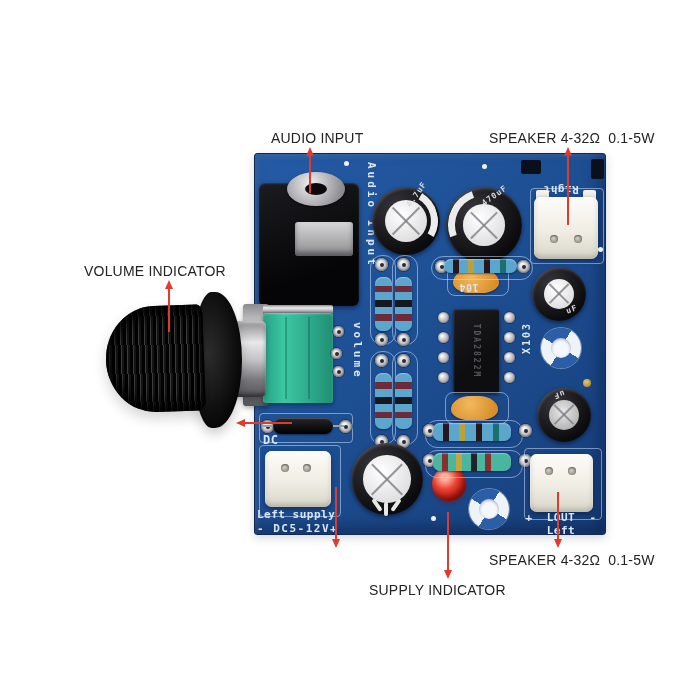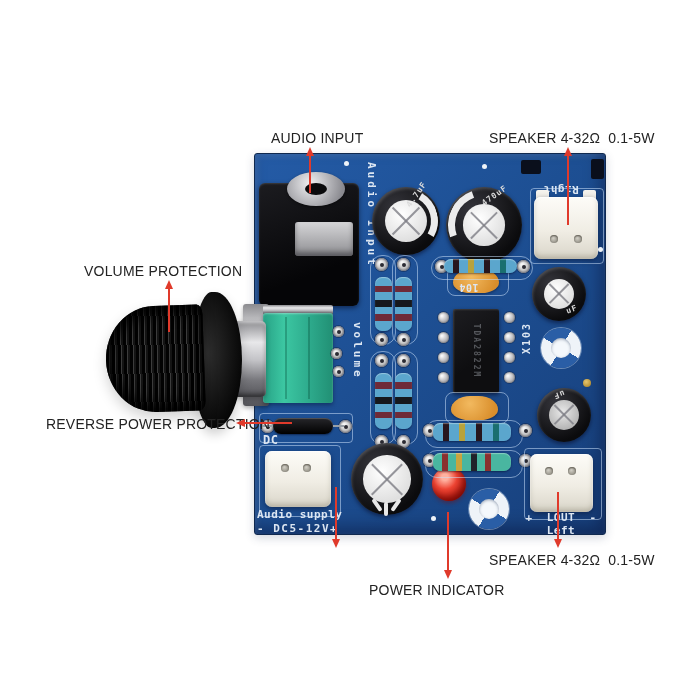--- a/index.html
+++ b/index.html
@@ -197,21 +197,21 @@
     <div class="pad" style="left:6px;top:266px;"></div>
     <div class="pad" style="left:84px;top:266px;"></div>
     <div class="diode" style="left:18px;top:264px;width:60px;height:16px;"></div>
     <div class="silk" style="left:8px;top:279px;font-size:12px;">DC</div>
 
     <div class="silk-box" style="left:4px;top:291px;width:80px;height:70px;border-radius:4px;"></div>
     <div class="conn" style="left:10px;top:297px;width:66px;height:56px;">
       <div class="pindot" style="left:16px;top:13px;"></div>
       <div class="pindot" style="left:38px;top:13px;"></div>
     </div>
-    <div class="silk" style="left:2px;top:354px;">Audio supply</div>
+    <div class="silk" style="left:2px;top:354px;">Left supply</div>
     <div class="silk" style="left:2px;top:368px;letter-spacing:1.5px;">- DC5-12V+</div>
 
     <div class="ecap" style="left:96px;top:289px;width:72px;height:72px;">
       <div class="vent" style="inset:17%;"></div>
     </div>
     <div class="fanbar" style="left:120px;top:344px;transform:rotate(-35deg);"></div>
     <div class="fanbar" style="left:129px;top:348px;"></div>
     <div class="fanbar" style="left:139px;top:344px;transform:rotate(35deg);"></div>
 
     <div class="led" style="left:177px;top:313px;"></div>
@@ -239,23 +239,22 @@
     <div class="via" style="left:343px;top:93px;width:5px;height:5px;"></div>
     <div class="via" style="left:176px;top:362px;width:5px;height:5px;"></div>
   </div>
 
   <div class="knobshaft metal"></div>
   <div class="knobbell"></div>
   <div class="knobbody"></div>
 
   <div class="callout" style="left:271px;top:130px;">AUDIO INPUT</div>
   <div class="callout" style="left:489px;top:130px;">SPEAKER 4-32Ω  0.1-5W</div>
-  <div class="callout" style="left:84px;top:263px;">VOLUME PROTECTION</div>
-  <div class="callout" style="left:46px;top:416px;">REVERSE POWER PROTECTION</div>
-  <div class="callout" style="left:369px;top:582px;">POWER INDICATOR</div>
+  <div class="callout" style="left:84px;top:263px;">VOLUME INDICATOR</div>
+  <div class="callout" style="left:369px;top:582px;">SUPPLY INDICATOR</div>
   <div class="callout" style="left:489px;top:552px;">SPEAKER 4-32Ω  0.1-5W</div>
 
   <div class="ahead up" style="left:306px;top:147px;"></div>
   <div class="aline-v" style="left:309px;top:155px;height:38px;"></div>
 
   <div class="ahead up" style="left:564px;top:147px;"></div>
   <div class="aline-v" style="left:567px;top:155px;height:70px;"></div>
 
   <div class="ahead up" style="left:165px;top:280px;"></div>
   <div class="aline-v" style="left:168px;top:288px;height:44px;"></div>

